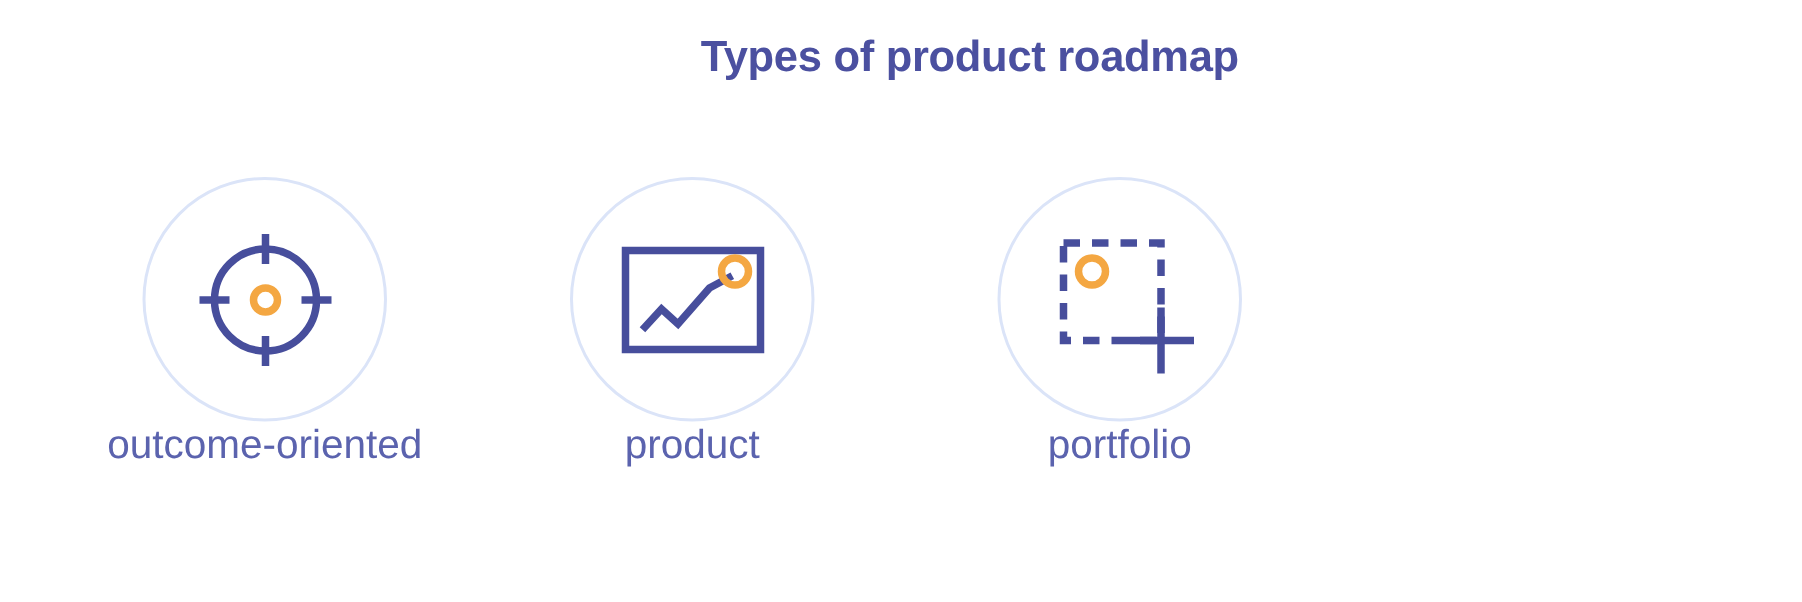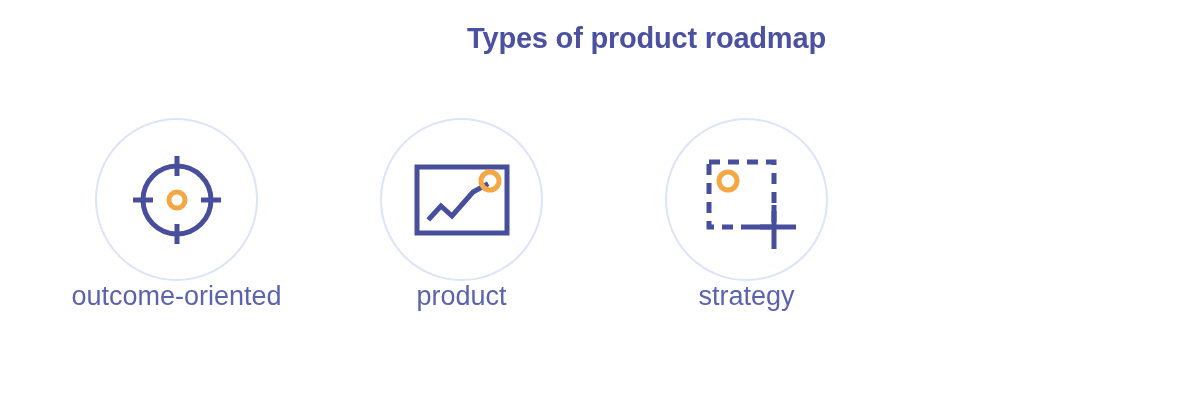--- a/index.html
+++ b/index.html
@@ -122,17 +122,17 @@
       <div class="circle">
         <div class="icon-wrap">
           <svg width="104" height="104" viewBox="0 0 104 104" fill="none" xmlns="http://www.w3.org/2000/svg">
             <rect x="14" y="14" width="65" height="65" stroke="#474e9c" stroke-width="5" fill="none" stroke-dasharray="11 8"></rect>
             <circle cx="33" cy="33" r="9" stroke="#f4a742" stroke-width="5" fill="none"></circle>
             <line x1="79" y1="57" x2="79" y2="101" stroke="#474e9c" stroke-width="5"></line>
             <line x1="57" y1="79" x2="101" y2="79" stroke="#474e9c" stroke-width="5"></line>
           </svg>
         </div>
       </div>
-      <div class="label">strategy</div>
+      <div class="label">portfolio</div>
     </div>
 
   </div>
 </div>
 
 </body></html>

